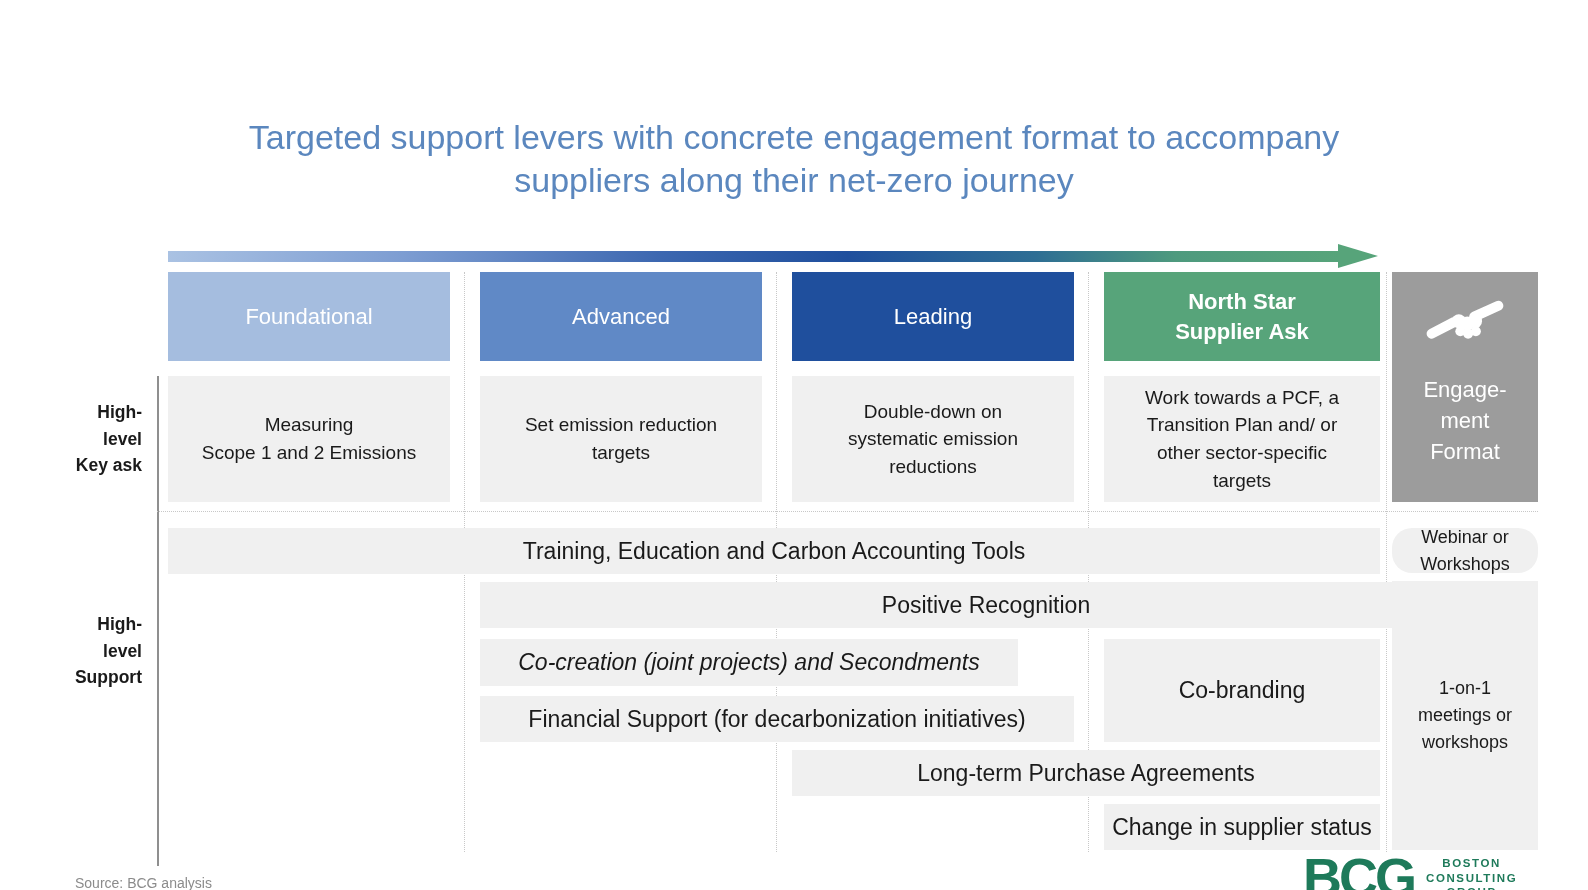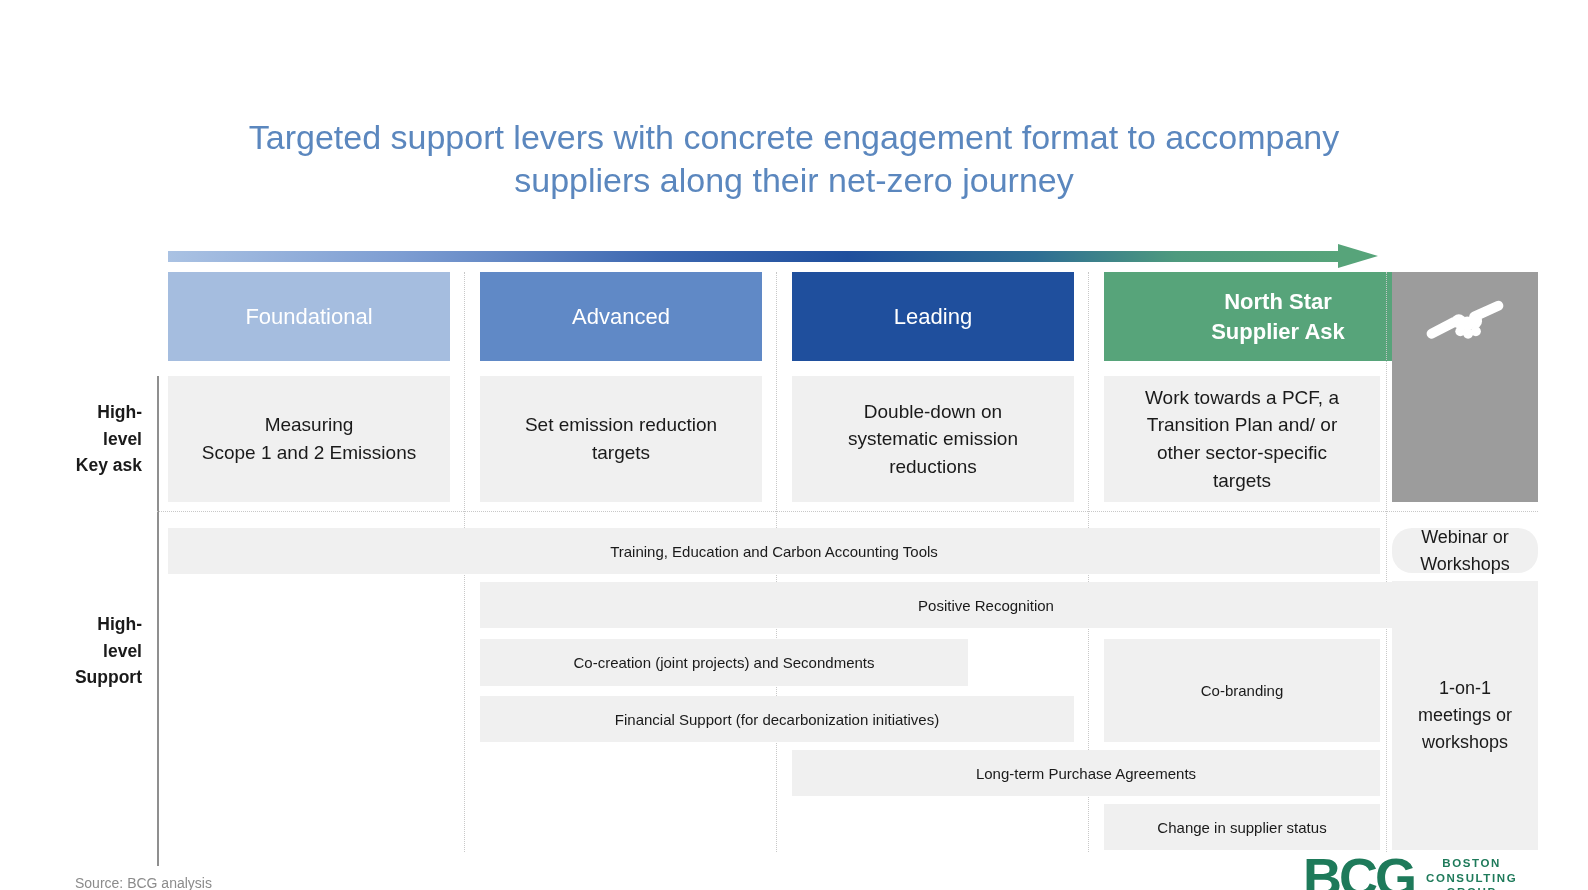--- a/index.html
+++ b/index.html
@@ -40,21 +40,21 @@
   
   .stage-header {
     top: 228px; height: 89px;
     display: flex; align-items: center; justify-content: center;
     color: #ffffff; font-size: 22px; text-align: center;
     line-height: 1.35;
   }
   .col1 { left: 168px;  width: 282px; }
   .col2 { left: 480px;  width: 282px; }
   .col3 { left: 792px;  width: 282px; }
-  .col4 { left: 1104px; width: 276px; padding-left: 36px; }
+  .col4 { left: 1104px; width: 276px; }
   .stage-header.bold { font-weight: 700; }
 
   
   .key-ask {
     top: 332px; height: 126px;
     background: #F0F0F0;
     display: flex; align-items: center; justify-content: center;
     font-size: 19px; text-align: center; line-height: 1.45;
     padding: 0 6px; box-sizing: border-box;
   }
@@ -85,25 +85,25 @@
   }
   .sep1 { left: 464px; }
   .sep2 { left: 776px; }
   .sep3 { left: 1088px; }
   .sep4 { left: 1386px; }
 
   
   .bar {
     background: #F0F0F0;
     display: flex; align-items: center; justify-content: center;
-    font-size: 15px; text-align: center; line-height: 1.4;
+    font-size: 23px; text-align: center; line-height: 1.4;
   }
   .bar-training  { left: 168px;  top: 484px; width: 1212px; height: 46px; }
   .bar-positive  { left: 480px;  top: 538px; width: 1012px;  height: 46px; }
-  .bar-cocreate  { left: 480px;  top: 595px; width: 488px;  height: 47px; }
+  .bar-cocreate  { left: 480px;  top: 595px; width: 538px;  height: 47px; font-style: italic; }
   .bar-cobrand   { left: 1104px; top: 595px; width: 276px;  height: 103px; }
   .bar-financial { left: 480px;  top: 652px; width: 594px;  height: 46px; }
   .bar-longterm  { left: 792px;  top: 706px; width: 588px;  height: 46px; }
   .bar-status    { left: 1104px; top: 760px; width: 276px;  height: 46px; }
 
   
   .eng-header {
     left: 1392px; top: 228px; width: 146px; height: 230px;
     background: #9C9C9C;
     display: flex; flex-direction: column; align-items: center;
@@ -239,20 +239,23 @@
       <g fill="#ffffff">
         <circle cx="42" cy="30" r="9"></circle>
         <circle cx="53" cy="33" r="9"></circle>
         <circle cx="63" cy="30" r="9"></circle>
         <circle cx="44" cy="43" r="6.5"></circle>
         <circle cx="54" cy="46" r="6.5"></circle>
         <circle cx="64" cy="43" r="6.5"></circle>
       </g>
     </svg>
   </span>
+  <span class="eng-title pre">Engage-
+ment
+Format</span>
 </div>
 <div class="abs eng-webinar">
     <span class="pre">Webinar or
 Workshops</span>
   </div>
 <div class="abs eng-oneonone">
     <span class="pre">1-on-1
 meetings or
 workshops</span>
   </div>

